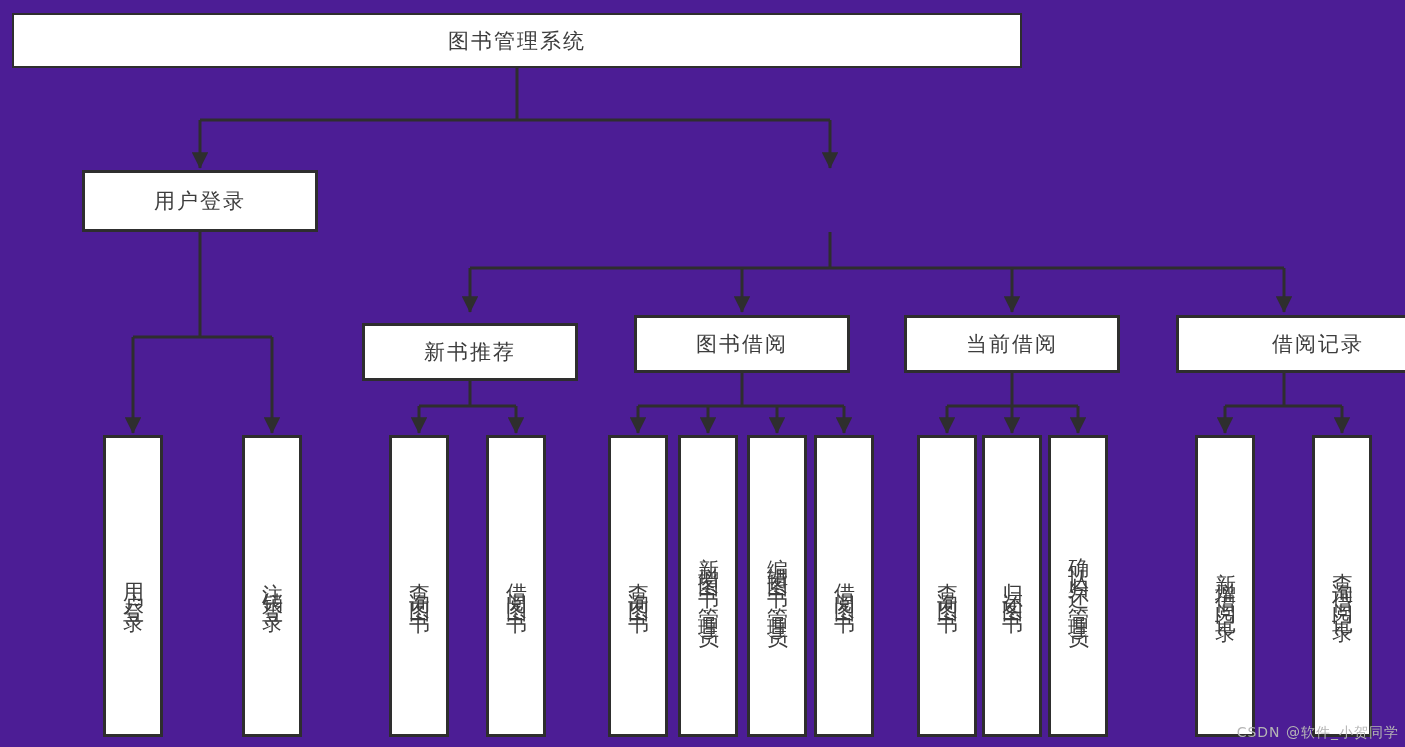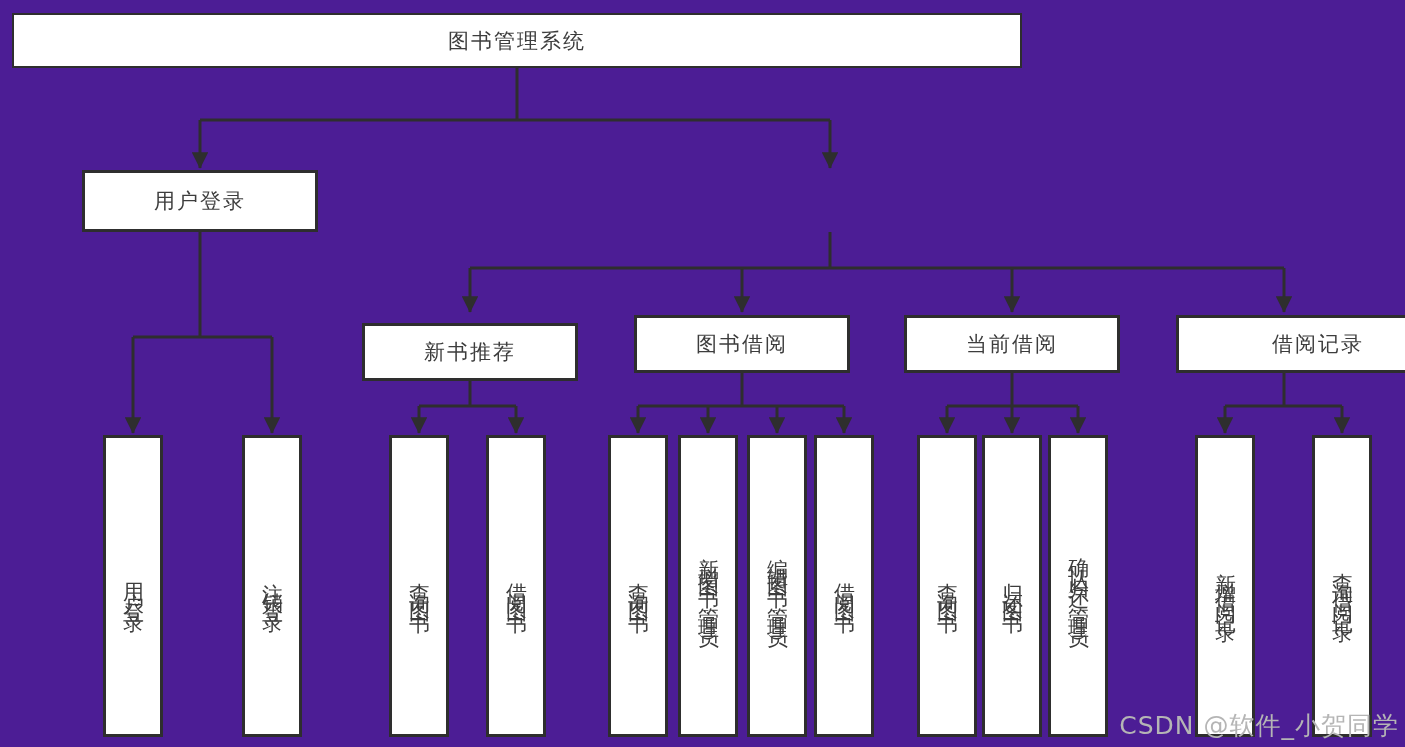--- a/index.html
+++ b/index.html
@@ -32,21 +32,21 @@
     writing-mode:vertical-rl;
     text-orientation:mixed;
     font-size:21px;color:#3d3d3d;
     letter-spacing:10px;
     line-height:1.1;
     white-space:nowrap;
   }
   .watermark{
     position:absolute;
     right:6px;bottom:5px;
-    font-size:25px;
+    font-size:14px;
     color:#b5b5b5;
     letter-spacing:1px;
     white-space:nowrap;
   }
 </style>
 </head>
 <body>
 
 <div class="canvas">
 

